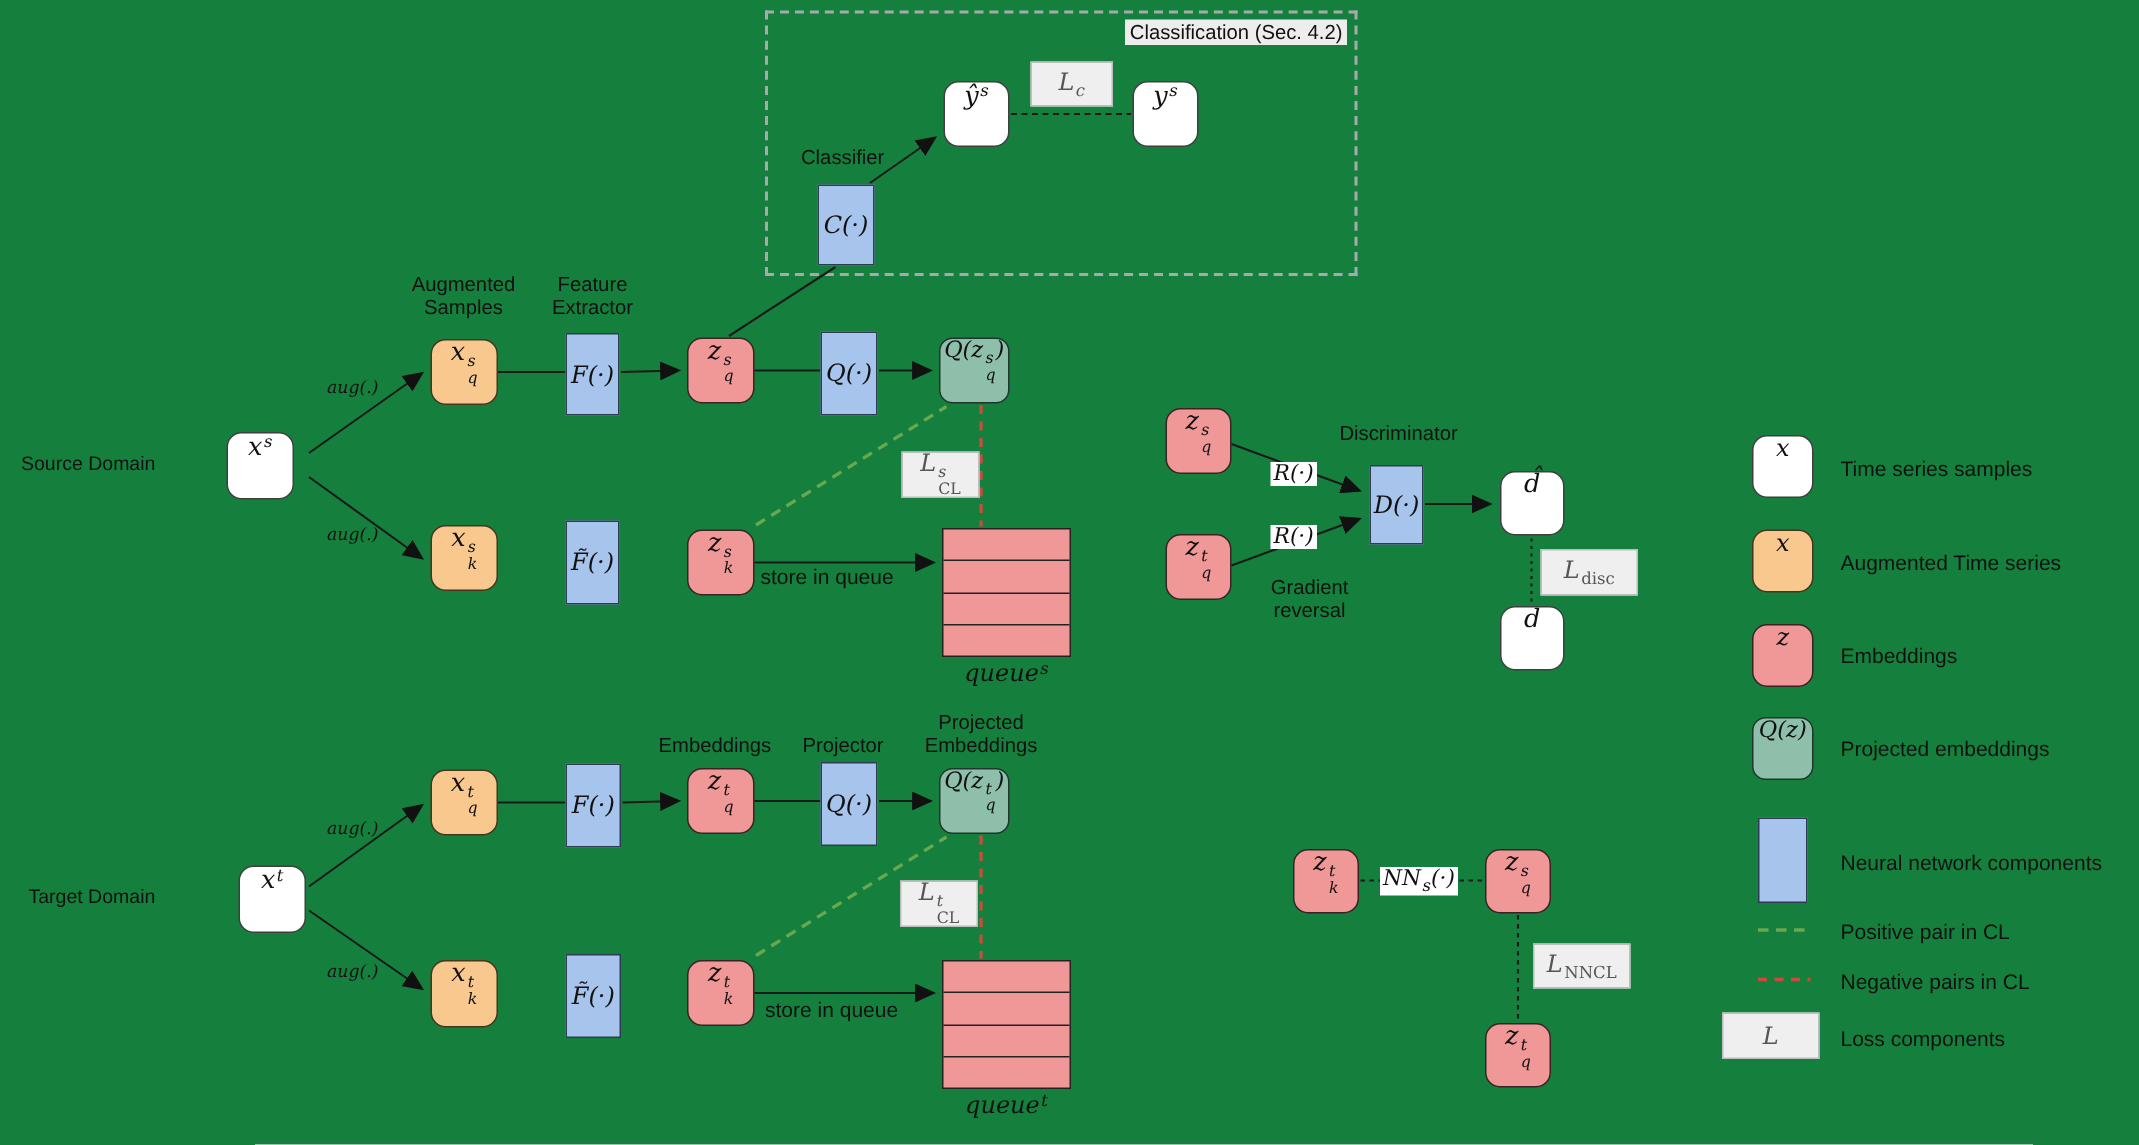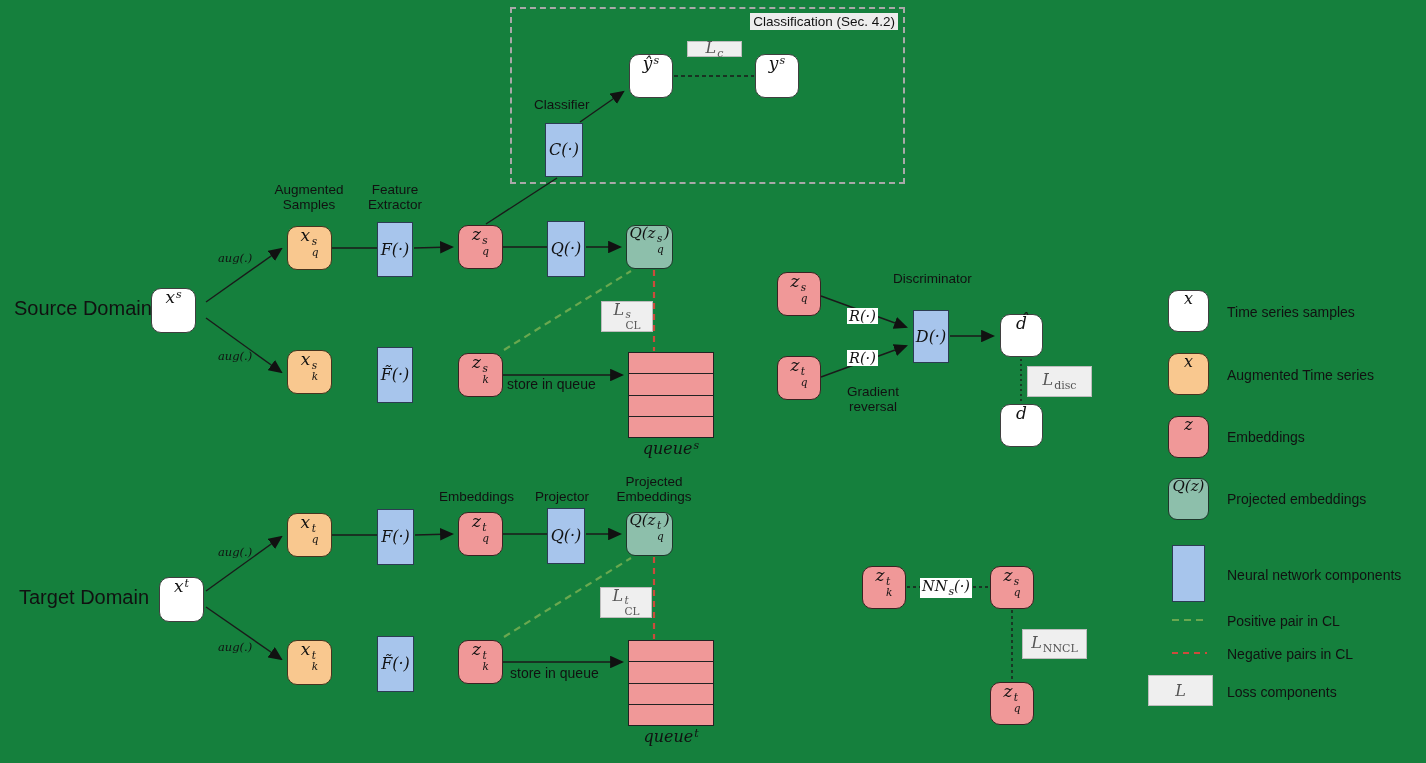--- a/index.html
+++ b/index.html
@@ -30,21 +30,21 @@
   .m15 { font-size:15px; }
   .m16 { font-size:16px; }
   .m14 { font-size:14.5px; }
   .ss  { display:inline-flex; flex-direction:column; align-items:flex-start; font-size:10.5px;
          line-height:1.05; vertical-align:-3.5px; margin-left:1.5px; }
   .rm  { font-style:normal; }
   .sup1 { font-size:11px; vertical-align:5px; margin-left:1px; }
   .sub1 { font-size:11px; vertical-align:-4px; margin-left:1px; }
 
   .lbl { position:absolute; z-index:2; font-size:13.5px; line-height:15px; color:#111; }
-  .big { font-size:20px; line-height:19px; }
+  .big { font-size:13px; line-height:19px; }
   .center { text-align:center; }
   .mathlbl { position:absolute; z-index:2; font-family:"DejaVu Serif", serif; font-style:italic; color:#111; }
   .small-aug { font-size:11.5px; }
   .onwire { background:#fff; padding:0 2px; }
   .lg-label { position:absolute; z-index:2; font-size:14px; color:#111; }
 </style>
 </head>
 <body>
 
 <div class="canvas">
@@ -109,21 +109,21 @@
     <div>Feature</div>
       <div>Extractor</div>
   </div>
   <div class="lbl" style="left:534px;top:97px">Classifier</div>
   <div class="lbl" style="left:439px;top:489px">Embeddings</div>
   <div class="lbl" style="left:535px;top:489px">Projector</div>
   <div class="lbl center" style="left:612px;top:474px;width:84px">
     <div>Projected</div>
       <div>Embeddings</div>
   </div>
-  <div class="lbl" style="left:893px;top:271px">Discriminator</div>
+  <div class="lbl" style="left:893px;top:281px">Discriminator</div>
   <div class="lbl center" style="left:842px;top:384px;width:62px">
     <div>Gradient</div>
       <div>reversal</div>
   </div>
   <div class="lbl" style="left:507px;top:377px;font-size:14px">store in queue</div>
   <div class="lbl" style="left:510px;top:666px;font-size:14px">store in queue</div>
 
   <div class="mathlbl small-aug" style="left:218px;top:251px">aug(.)</div>
   <div class="mathlbl small-aug" style="left:218px;top:349px">aug(.)</div>
   <div class="mathlbl small-aug" style="left:218px;top:545px">aug(.)</div>
@@ -189,21 +189,21 @@
   <div class="mathlbl m16 center" style="left:628px;top:439px;width:86px">
     <span>queue</span><span class="sup1">s</span>
   </div>
 
   <div class="bluerect" style="left:545px;top:123px;width:38px;height:54px">
     <span class="math m16">C(·)</span>
   </div>
   <div class="node" style="left:629px;top:54px;width:44px;height:44px">
     <span class="math"><span>ŷ</span><span class="sup1">s</span></span>
   </div>
-  <div class="loss" style="left:687px;top:41px;width:55px;height:16px">
+  <div class="loss" style="left:687px;top:41px;width:55px;height:30px">
     <span class="math m16"><span>L</span><span class="sub1">c</span></span>
   </div>
   <div class="node" style="left:755px;top:54px;width:44px;height:44px">
     <span class="math"><span>y</span><span class="sup1">s</span></span>
   </div>
 
   <div class="node redbox" style="left:777px;top:272px;width:44px;height:44px">
     <span class="math"><span>z</span><span class="ss">
           <span>s</span>
           <span>q</span>

